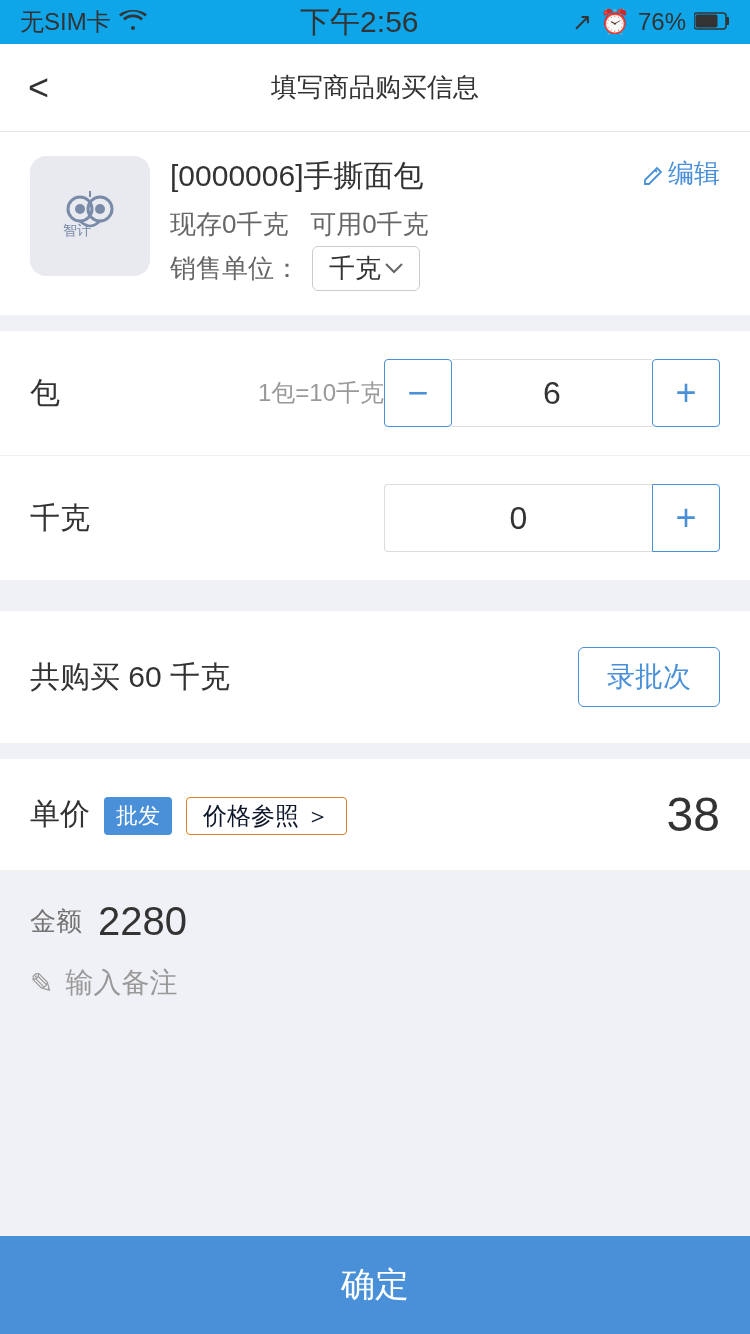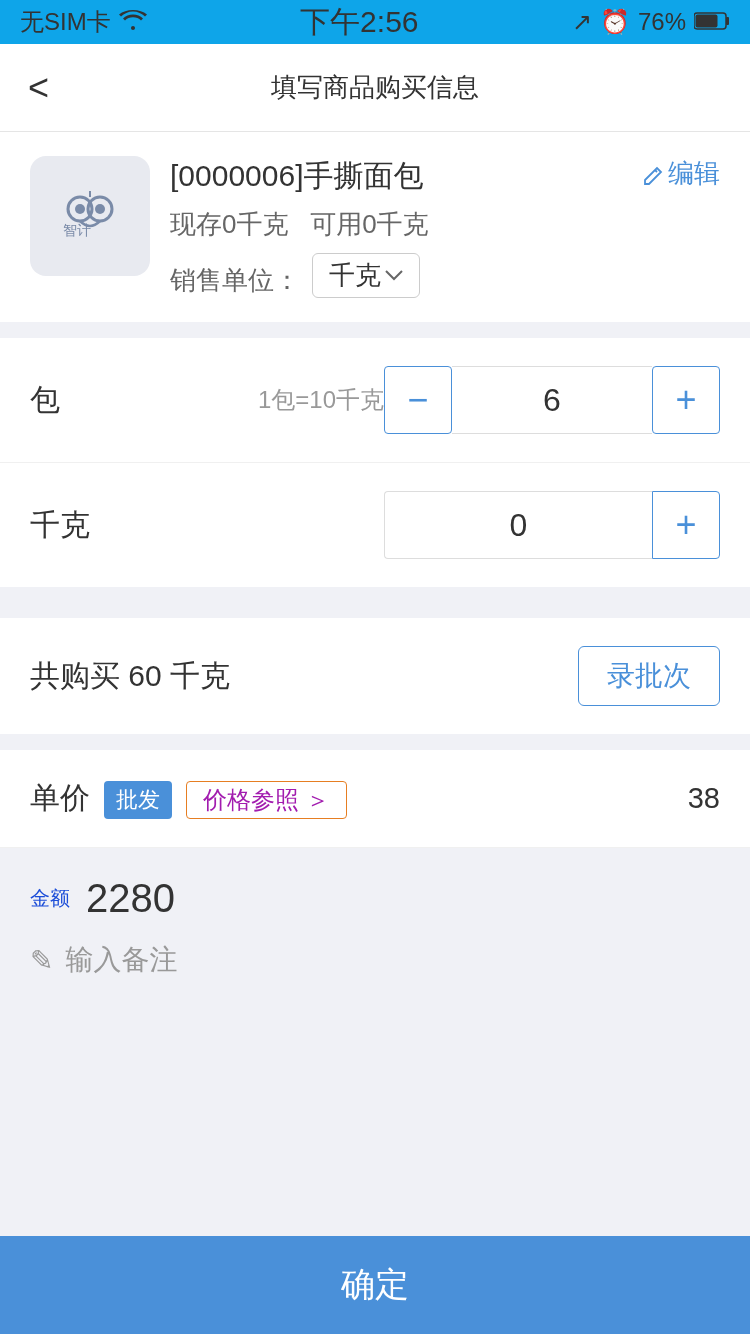--- a/index.html
+++ b/index.html
@@ -96,23 +96,23 @@
       gap: 4px;
       white-space: nowrap;
     }
     .product-stock {
       font-size: 26px;
       color: #666;
       margin-top: 10px;
     }
     .product-unit {
       display: flex;
-      align-items: flex-end;
+      align-items: center;
       gap: 12px;
-      margin-top: 11px;
+      margin-top: 4px;
       font-size: 26px;
       color: #666;
     }
     .unit-select {
       border: 1px solid #ccc;
       border-radius: 6px;
       padding: 4px 16px;
       font-size: 26px;
       color: #333;
       background: #fff;
@@ -180,21 +180,21 @@
       text-align: center;
       font-size: 32px;
       color: #333;
       background: #fff;
       border-radius: 4px 0 0 4px;
     }
 
     
     .summary-row {
       background: #fff;
-      padding: 28px 30px;
+      padding: 36px 30px;
       display: flex;
       align-items: center;
       justify-content: space-between;
       margin-bottom: 16px;
       margin-top: 31px;
     }
     .summary-text {
       font-size: 30px;
       color: #333;
     }
@@ -227,41 +227,41 @@
       color: #fff;
       font-size: 22px;
       padding: 4px 12px;
       border-radius: 4px;
     }
     .price-ref-btn {
       border: 1px solid #e67e22;
       border-radius: 4px;
       padding: 2px 16px;
       font-size: 24px;
-      color: #a21caf;
+      color: #0f172a;
       display: flex;
       align-items: center;
       gap: 4px;
       cursor: pointer;
       background: #fff;
     }
-    .price-value { font-size: 29px; color: #333; font-weight: 400; }
+    .price-value { font-size: 48px; color: #333; font-weight: 400; }
 
     
     .amount-section {
       background: #f0f1f6;
       padding: 28px 30px 20px;
     }
     .amount-row {
       display: flex;
       align-items: center;
       gap: 16px;
       margin-bottom: 20px;
     }
-    .amount-label { font-size: 20px; color: #1d4ed8; }
+    .amount-label { font-size: 26px; color: #737373; }
     .amount-value { font-size: 40px; color: #333; font-weight: 400; }
     .note-row {
       display: flex;
       align-items: center;
       gap: 12px;
       color: #999;
       font-size: 28px;
     }
 
     

